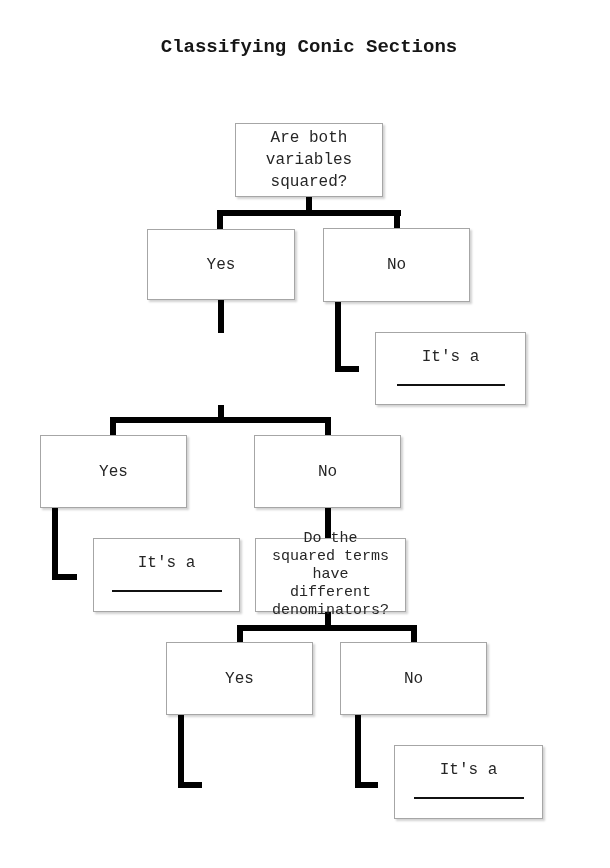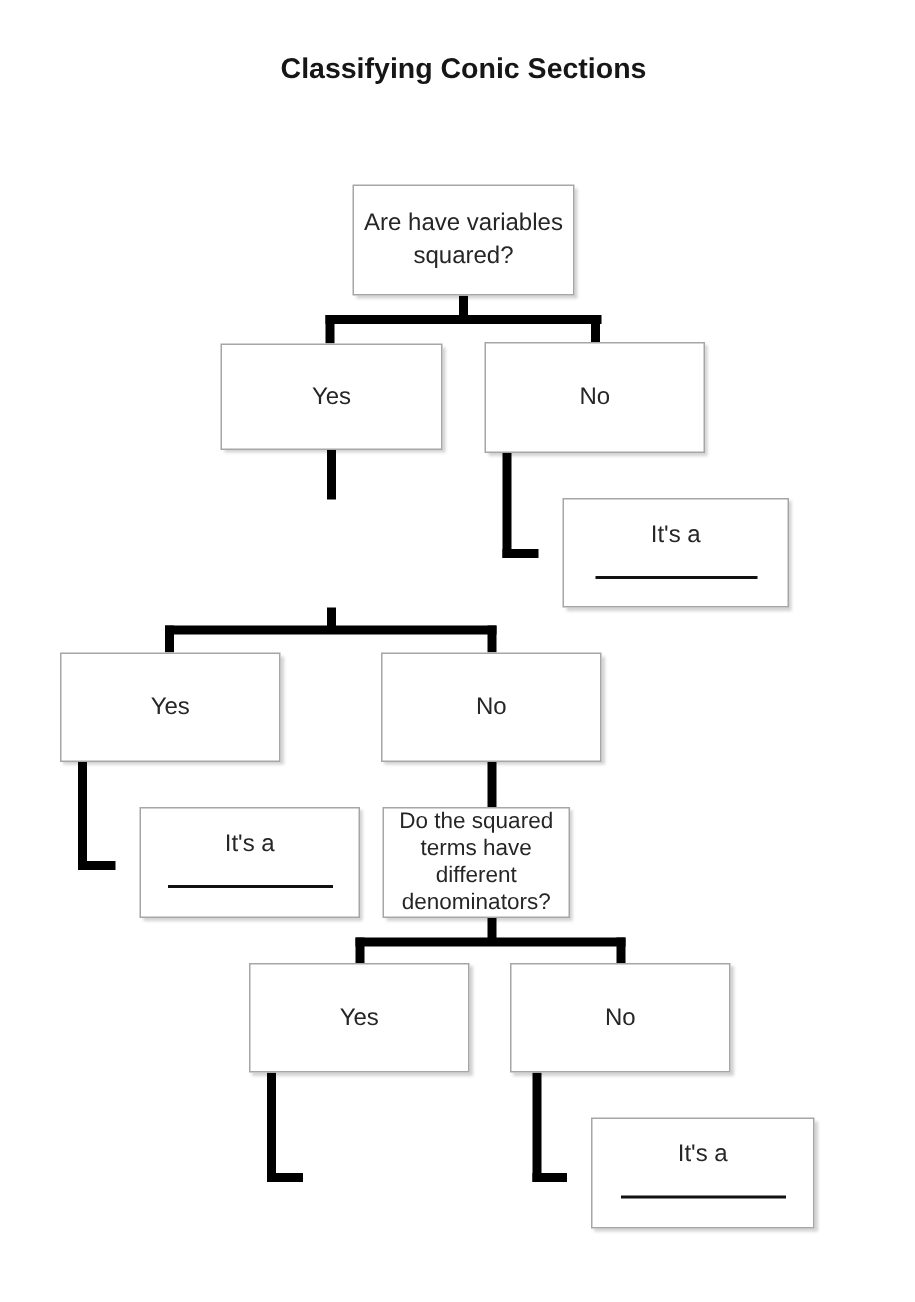--- a/index.html
+++ b/index.html
@@ -5,21 +5,21 @@
   html, body {
     margin: 0;
     padding: 0;
     background: #ffffff;
   }
   .canvas {
     position: relative;
     width: 610px;
     height: 868px;
     background: #ffffff;
-    font-family: Liberation Sans, sans-serif;
+    font-family: Liberation Mono, monospace;
     color: #1f1f1f;
     overflow: hidden;
   }
   .title {
     position: absolute;
     top: 36px;
     left: 9px;
     width: 600px;
     margin: 0;
     text-align: center;
@@ -92,21 +92,21 @@
   <div class="conn" style="left:325px;top:612px;width:6px;height:16px"></div>
   <div class="conn" style="left:237px;top:625px;width:180px;height:6px"></div>
   <div class="conn" style="left:237px;top:625px;width:6px;height:17px"></div>
   <div class="conn" style="left:411px;top:625px;width:6px;height:17px"></div>
   <div class="conn" style="left:178px;top:715px;width:6px;height:73px"></div>
   <div class="conn" style="left:178px;top:782px;width:24px;height:6px"></div>
   <div class="conn" style="left:355px;top:715px;width:6px;height:73px"></div>
   <div class="conn" style="left:355px;top:782px;width:23px;height:6px"></div>
 
   <div class="box" style="left:235px;top:123px;width:148px;height:74px">
-    <span class="inner">Are have variables squared?</span>
+    <span class="inner">Are both variables squared?</span>
   </div>
 
   <div class="box" style="left:147px;top:229px;width:148px;height:71px">
     <span class="inner">Yes</span>
   </div>
 
   <div class="box" style="left:323px;top:228px;width:147px;height:74px">
     <span class="inner">No</span>
   </div>
 
@@ -122,21 +122,21 @@
 
   <div class="box" style="left:254px;top:435px;width:147px;height:73px">
     <span class="inner">No</span>
   </div>
 
   <div class="box result" style="left:77px;top:538px;width:147px;height:74px">
     <span class="inner">It's a</span>
     <div class="blank" style="width:110px"></div>
   </div>
 
-  <div class="box tight" style="left:255px;top:538px;width:125px;height:74px">
+  <div class="box tight" style="left:255px;top:538px;width:151px;height:74px">
     <span class="inner">Do the squared terms have different denominators?</span>
   </div>
 
   <div class="box" style="left:166px;top:642px;width:147px;height:73px">
     <span class="inner">Yes</span>
   </div>
 
   <div class="box" style="left:340px;top:642px;width:147px;height:73px">
     <span class="inner">No</span>
   </div>

